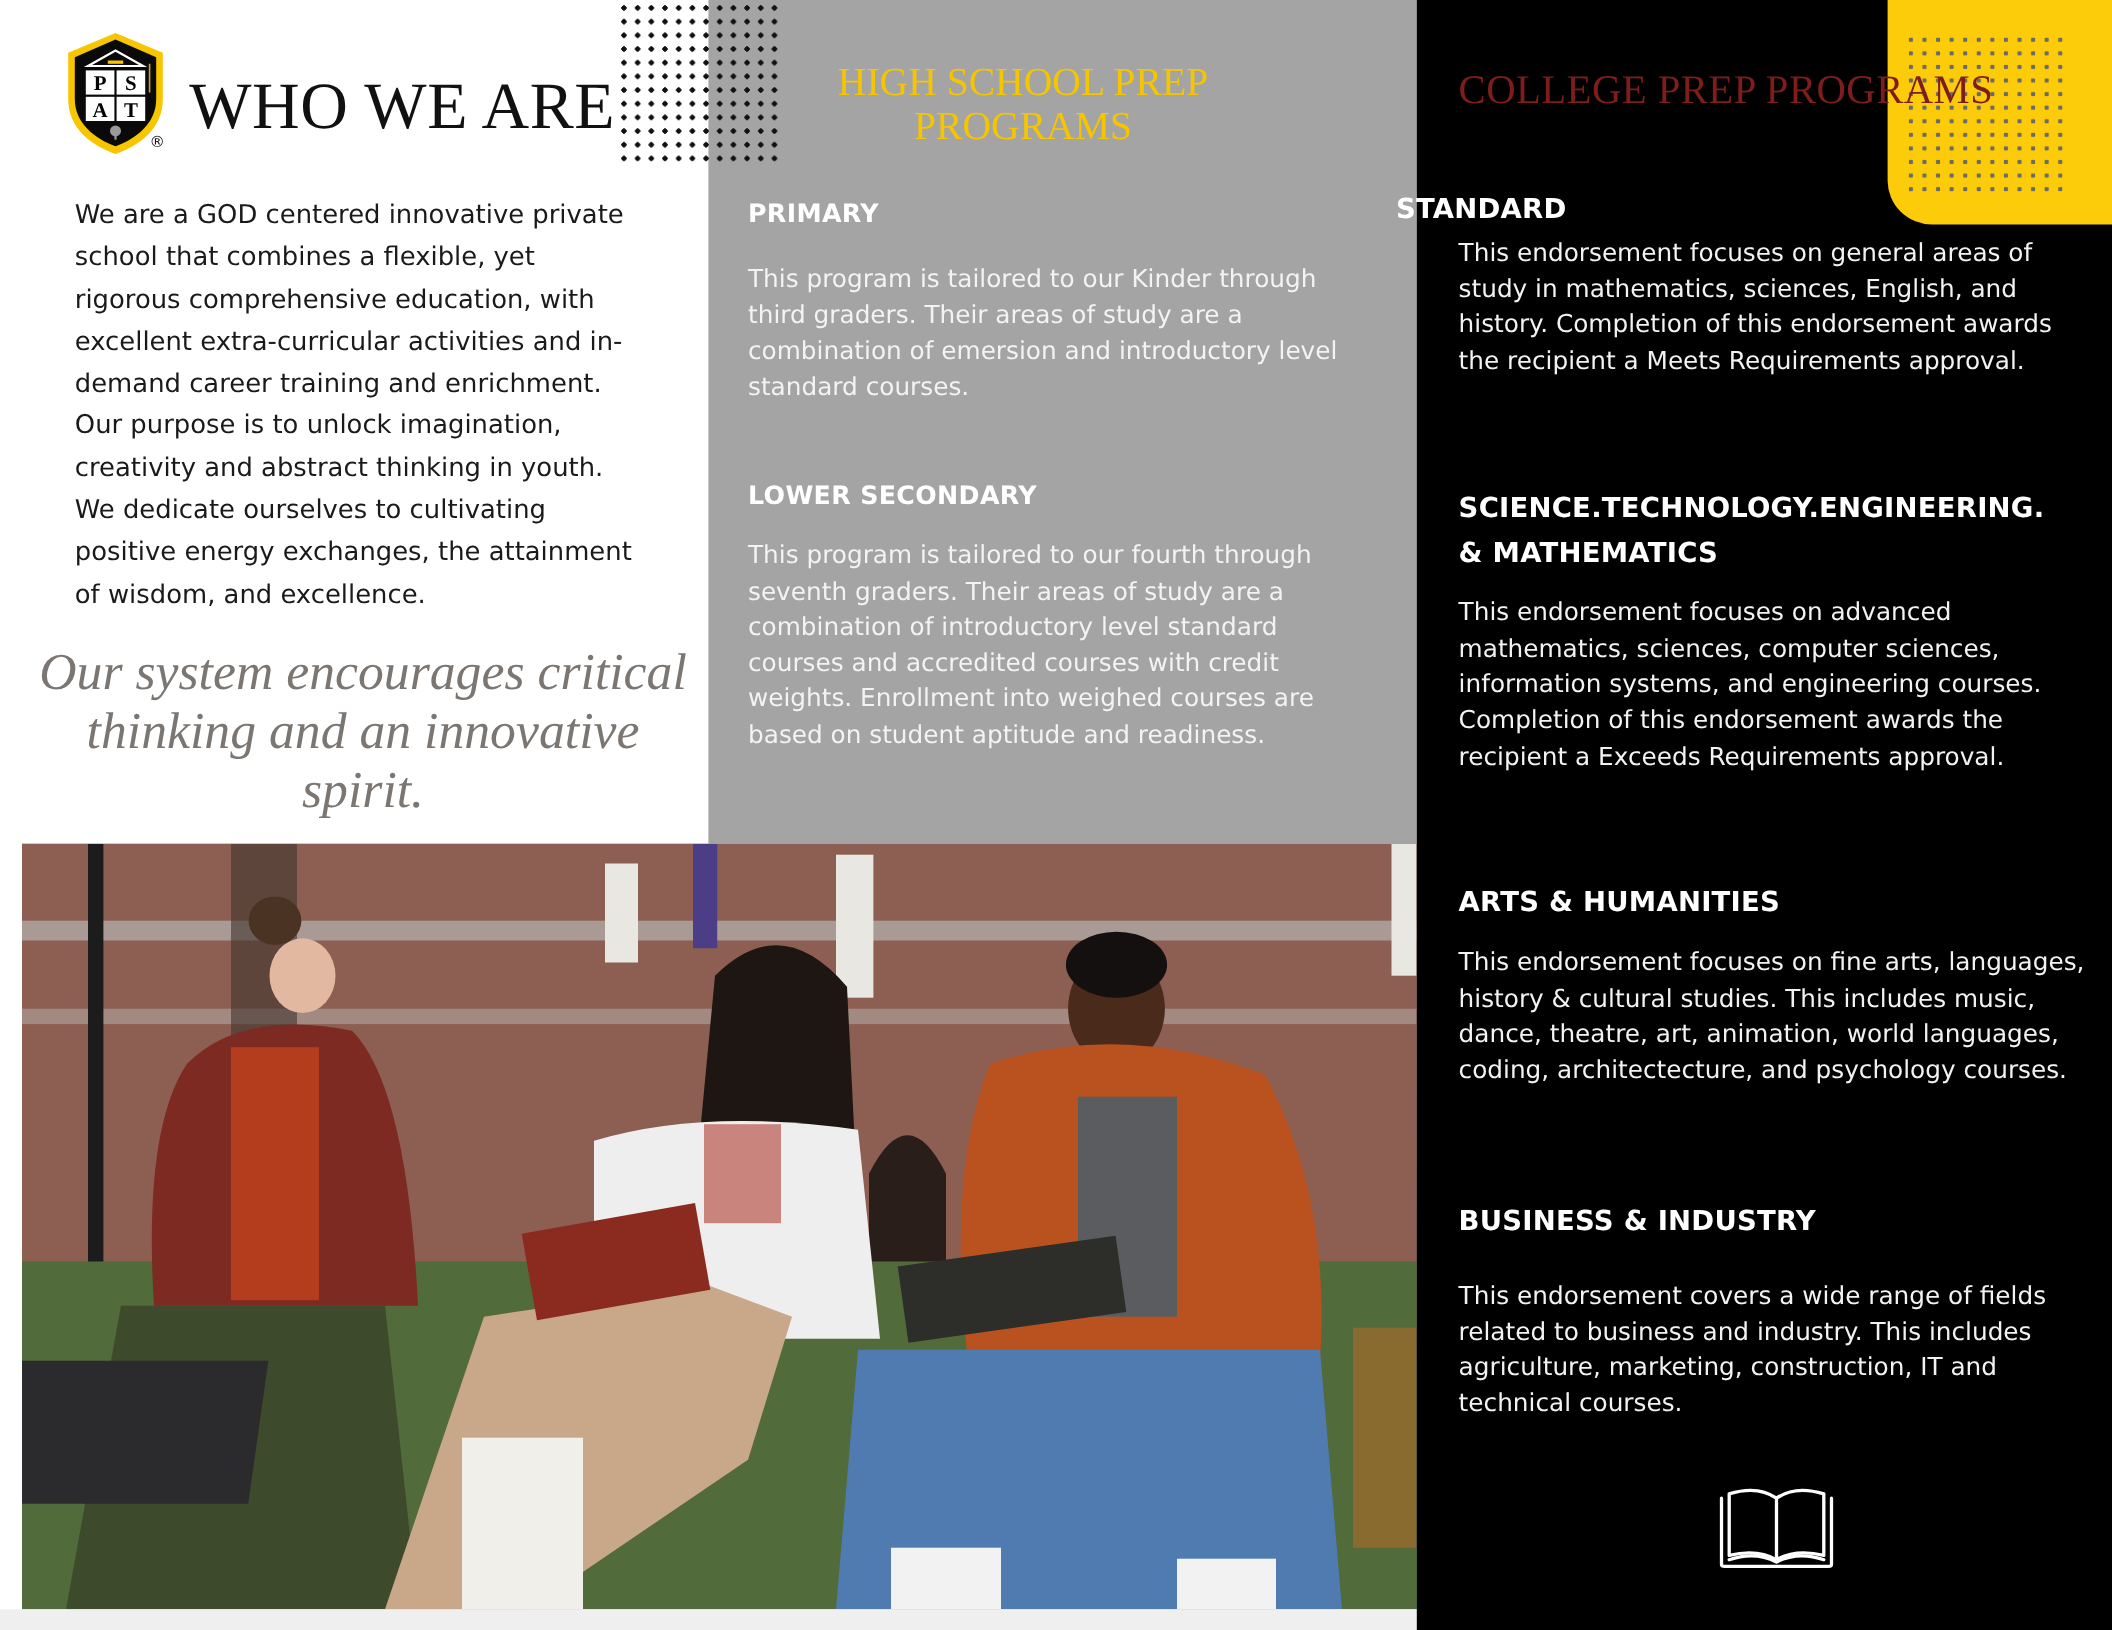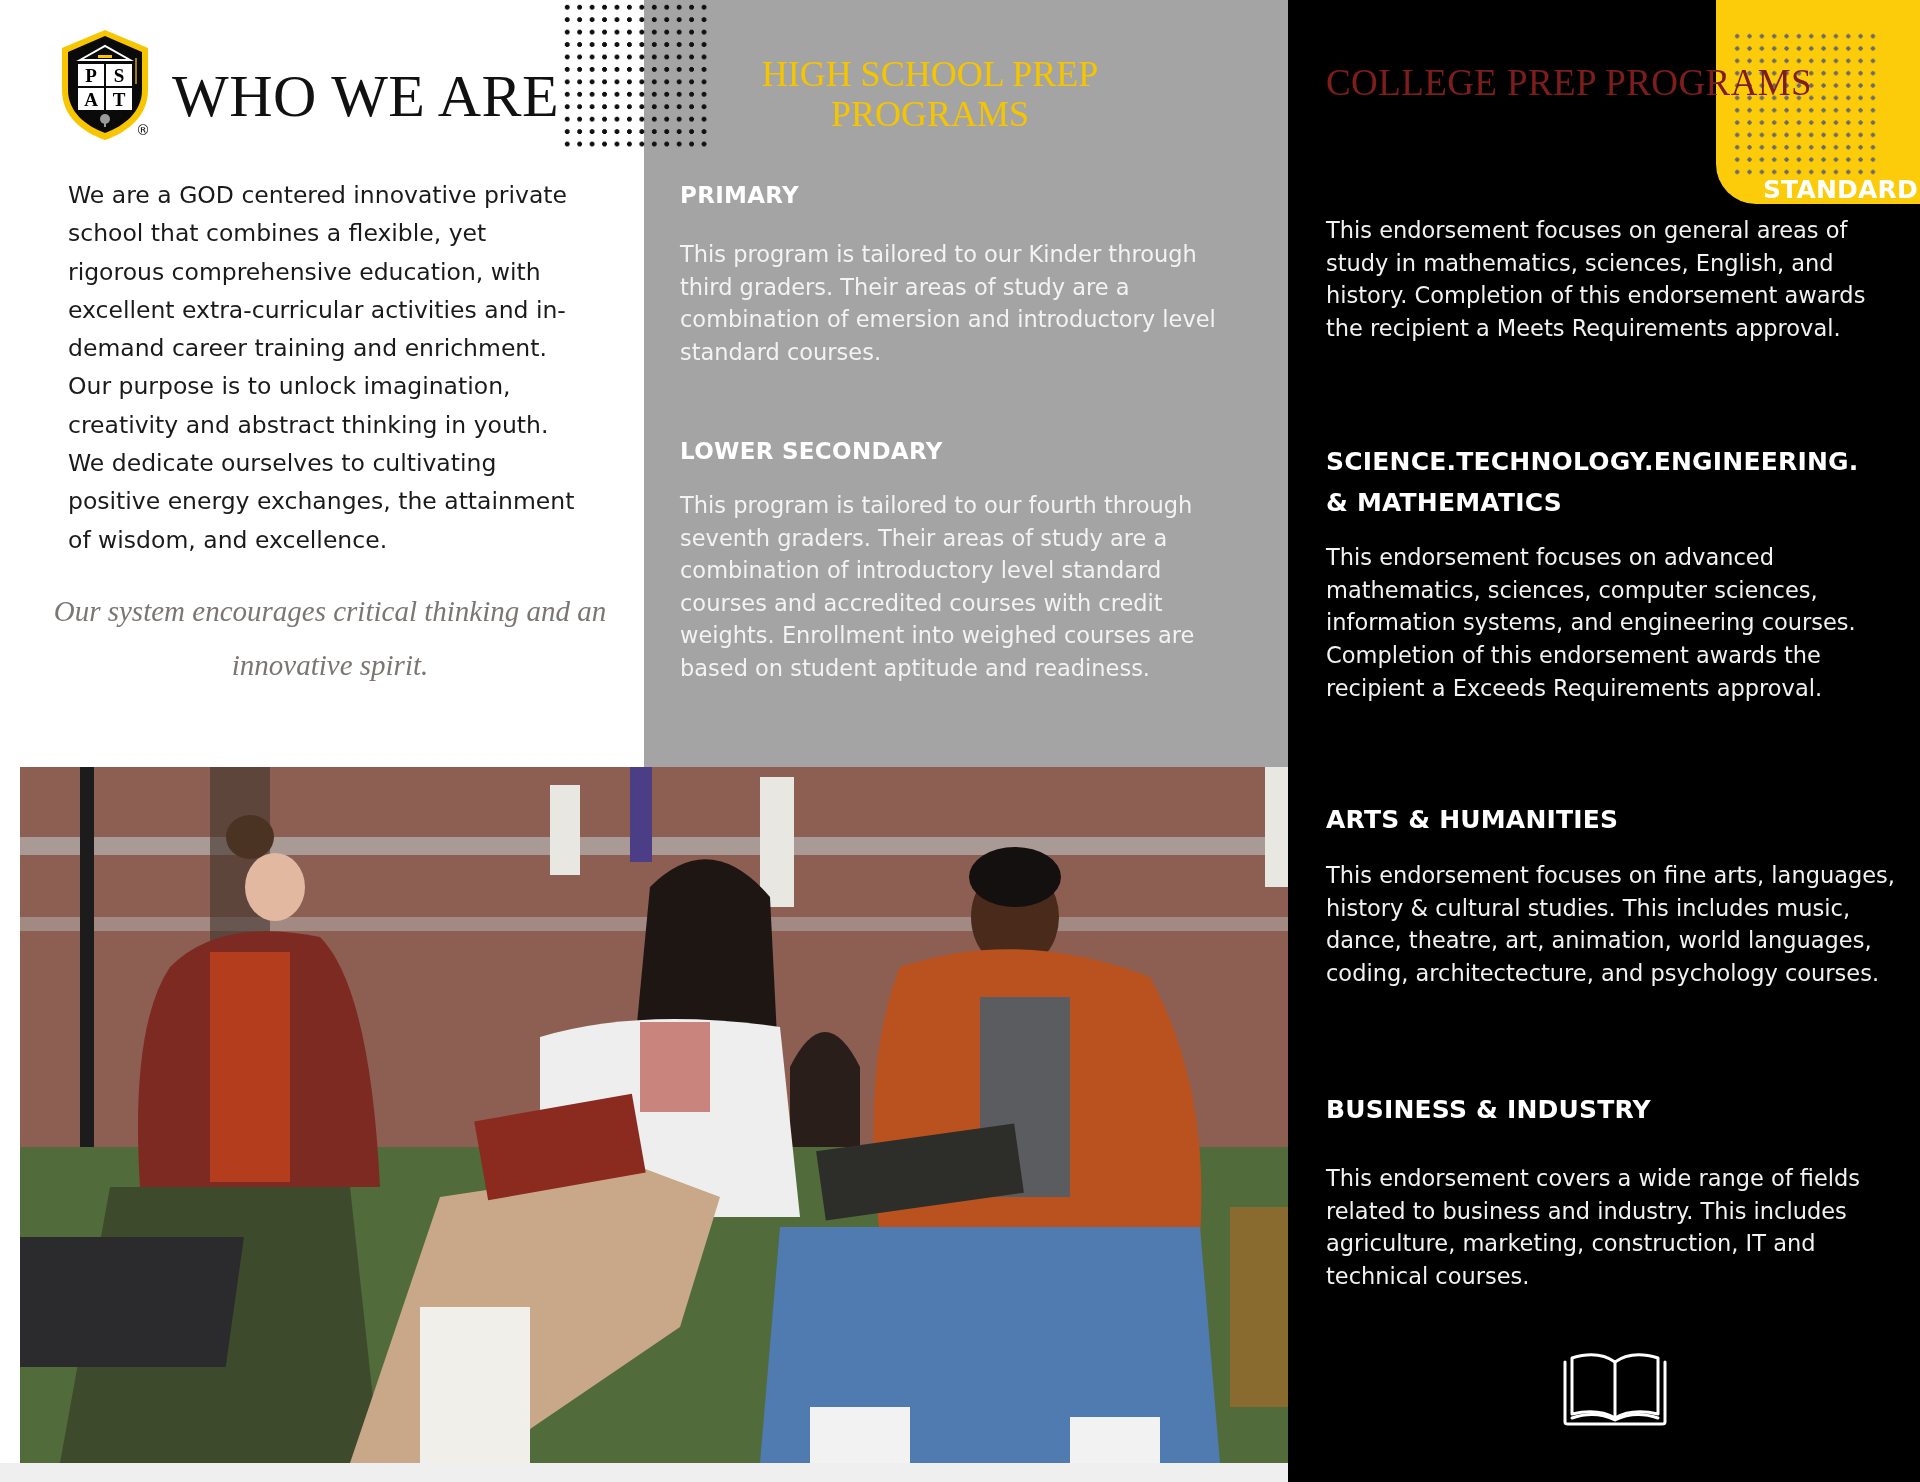--- a/index.html
+++ b/index.html
@@ -19,21 +19,21 @@
     font-size: 60px; color: #111; letter-spacing: 0.5px; line-height: 1;
   }
   #who-body {
     left: 68px; top: 176px; width: 520px;
     font-family: "DejaVu Sans", sans-serif; font-size: 23.5px; line-height: 38.3px; color: #1a1a1a;
   }
   #who-body p { margin: 0; }
   #who-quote {
     left: 30px; top: 584px; width: 600px; text-align: center;
     font-family: "Liberation Serif", "DejaVu Serif", serif; font-style: italic;
-    font-size: 29px; line-height: 54px; color: #7b7672;
+    font-size: 47px; line-height: 54px; color: #7b7672;
   }
 
   
   #dots-left {
     left: 561px; top: 1px; width: 150px; height: 146px;
     background-image: radial-gradient(circle, #111 2.2px, transparent 2.6px);
     background-size: 12.45px 12.45px;
     z-index: 3;
   }
 
@@ -80,21 +80,21 @@
     font-size: 37px; color: #7f1d1d; white-space: nowrap; letter-spacing: 0.4px; z-index: 5; line-height: 1;
   }
   .r-heading {
     font-family: "DejaVu Sans", sans-serif; font-weight: bold; font-size: 25px; line-height: 41px;
     color: #ffffff; letter-spacing: 0.2px; width: 580px;
   }
   .r-text {
     font-family: "DejaVu Sans", sans-serif; font-size: 22.5px; line-height: 32.7px; color: #f2f2f2;
     width: 580px; margin: 0;
   }
-  #r1-h { left: 1338px; top: 169px; text-align: right; }
+  #r1-h { left: 1269px; top: 169px; }
   #r1-t { left: 1326px; top: 214px; }
   #r2-h { left: 1326px; top: 441px; }
   #r2-t { left: 1326px; top: 541px; }
   #r3-h { left: 1326px; top: 799px; }
   #r3-t { left: 1326px; top: 859px; }
   #r4-h { left: 1326px; top: 1089px; }
   #r4-t { left: 1326px; top: 1162px; }
   #book-icon { left: 1560px; top: 1348px; width: 110px; height: 80px; }
 </style>
 </head>

